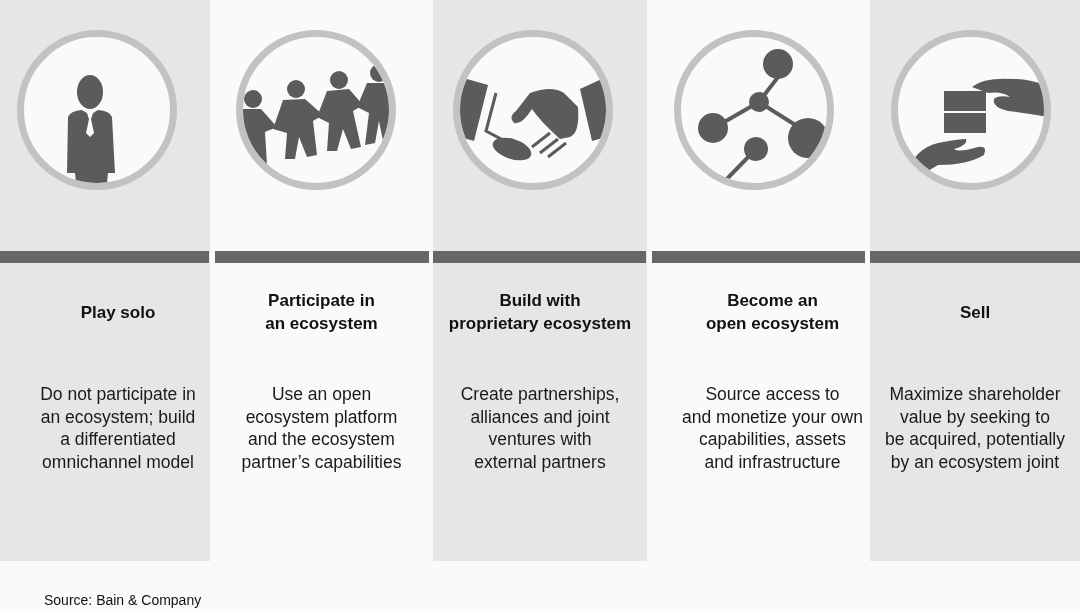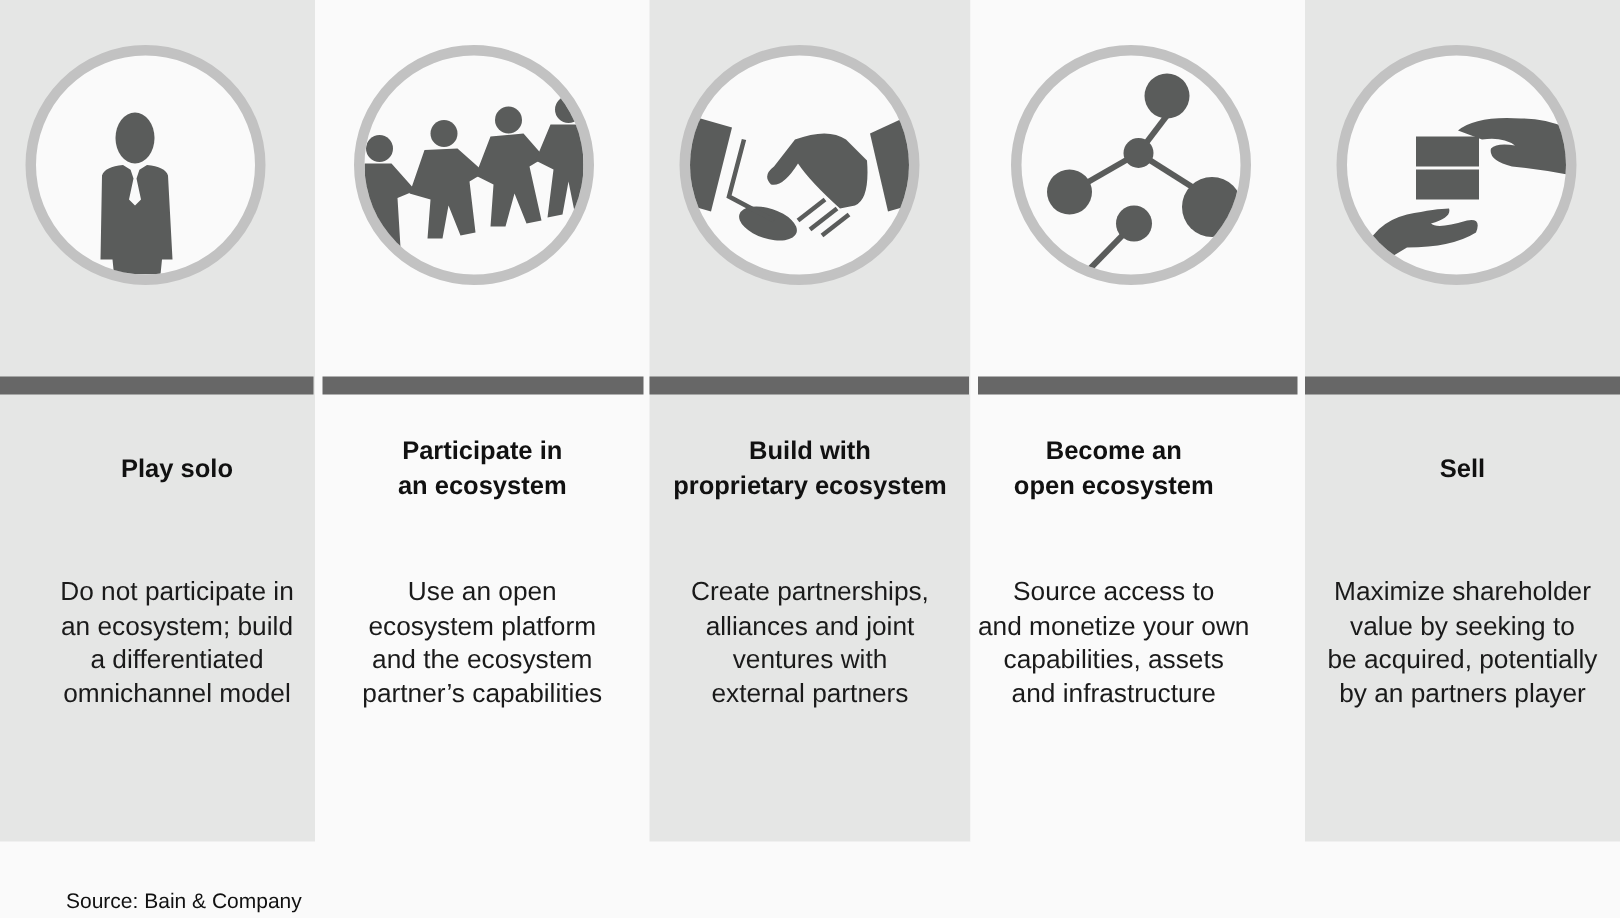--- a/index.html
+++ b/index.html
@@ -106,21 +106,21 @@
     </g>
     <g fill="#5a5c5b">
       <circle cx="97" cy="27" r="15"></circle>
       <circle cx="78" cy="65" r="10"></circle>
       <circle cx="32" cy="91" r="15"></circle>
       <circle cx="127" cy="101" r="20"></circle>
       <circle cx="75" cy="112" r="12"></circle>
     </g>
   </svg>
 </div>
-<div style="position:absolute;left:631px;width:223px;top:0;height:561px;">
+<div style="position:absolute;left:661px;width:223px;top:0;height:561px;">
   <div class="title">Become an
 open ecosystem</div>
   <div class="desc">Source access to
 and monetize your own
 capabilities, assets
 and infrastructure</div>
 </div>
 
 <div class="icon-circle" style="left:891px;">
   <svg viewBox="0 0 146 146">
@@ -130,16 +130,16 @@
       <path d="M74 50 Q86 40 116 42 Q140 42 160 56 L150 80 Q130 76 110 74 Q94 70 96 62 Q100 58 112 60 Q104 54 90 56 Z"></path>
       <path d="M10 136 Q16 112 40 106 Q60 102 68 102 Q70 108 56 112 Q60 116 80 110 Q90 108 86 118 Q70 128 40 128 L20 140 Z"></path>
     </g>
   </svg>
 </div>
 <div style="position:absolute;left:870px;width:210px;top:0;height:561px;">
   <div class="title">Sell</div>
   <div class="desc">Maximize shareholder
 value by seeking to
 be acquired, potentially
-by an partners player</div>
+by an ecosystem joint</div>
 </div>
 
 <div class="source">Source: Bain &amp; Company</div>
 
 </body></html>

